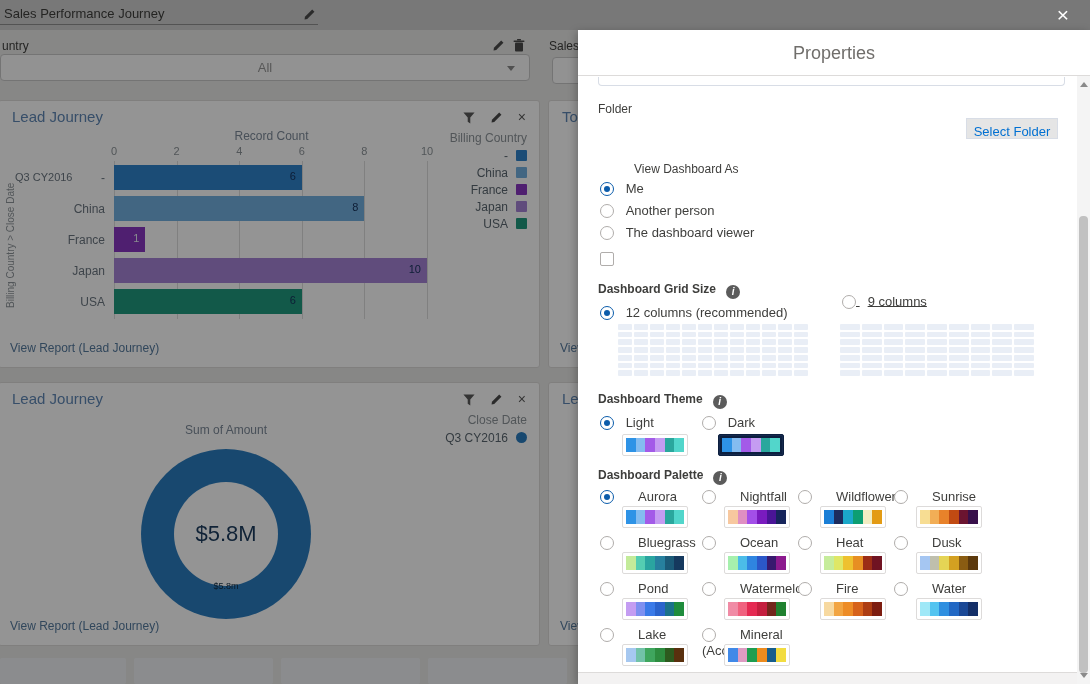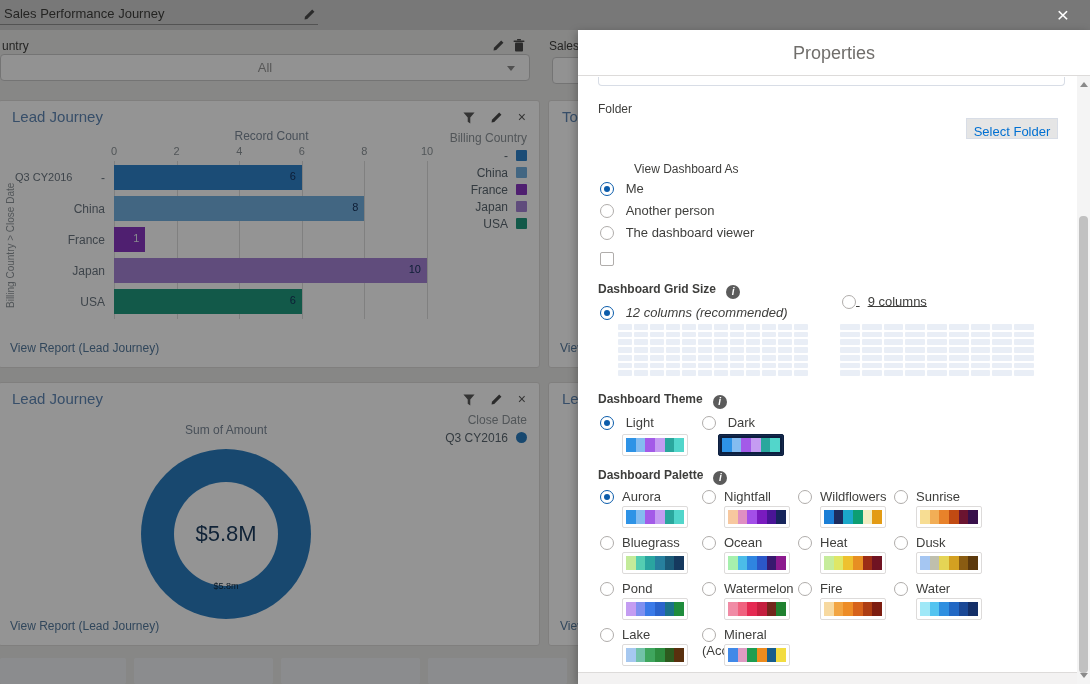--- a/index.html
+++ b/index.html
@@ -84,21 +84,21 @@
        box-sizing:border-box;vertical-align:middle;}
   .info{display:inline-block;width:14px;height:14px;border-radius:50%;background:#5b5b5b;color:#fff;font-size:10px;
        font-weight:bold;text-align:center;line-height:14px;margin-left:10px;vertical-align:-2px;font-style:italic;}
   .gridprev{position:absolute;display:grid;gap:2px;width:190px;height:52px;}
   .gcell{background:#e9eef6;border-radius:1px;}
   .swatch{position:absolute;display:flex;width:58px;height:14px;padding:3px;background:#fff;
        border:1px solid #dddbda;border-radius:2px;}
   .swatch.dark{background:#0c1f3f;border-color:#0c1f3f;box-shadow:0 0 0 1px #16294d inset;}
   .seg{flex:1;height:100%;}
   .pal-opt{position:absolute;font-size:13px;color:#3e3e3c;width:110px;}
-  .pal-opt .opt-label{margin-left:8px;vertical-align:middle;}
+  .pal-opt .opt-label{margin-left:24px;vertical-align:middle;}
   .pal-opt .swatch{left:22px;top:18px;}
   .m-footer{position:absolute;left:0;top:642px;width:499px;height:12px;background:#f3f2f2;border-top:1px solid #dddbda;}
   .scrollbar{position:absolute;right:0;top:46px;width:13px;height:608px;background:#f4f4f4;}
   .sb-arrow{position:absolute;left:3px;width:0;height:0;border-left:4px solid transparent;border-right:4px solid transparent;}
   .sb-up{top:6px;border-bottom:5px solid #8a8a8a;}
   .sb-down{bottom:6px;border-top:5px solid #8a8a8a;}
   .sb-thumb{position:absolute;left:2px;top:140px;width:9px;height:457px;background:#c1c1c1;border-radius:4px;}
 
   svg{display:block;}
 </style>
@@ -272,21 +272,21 @@
     <span class="radio"></span>
     <span class="txt">The dashboard viewer</span>
   </div>
   <div class="opt-row" style="left:22px;top:220px;">
     <span class="checkbox"></span>
   </div>
 
   <span class="m-label" style="left:20px;top:252px;">
     <span>Dashboard Grid Size</span><span class="info">i</span>
   </span>
-  <div class="opt-row" style="left:22px;top:274px;font-style:italic;">
+  <div class="opt-row" style="left:22px;top:274px;">
     <span class="radio sel"></span>
     <span class="txt">12 columns (recommended)</span>
   </div>
   <div class="opt-row" style="left:264px;top:263px;text-decoration:underline;">
     <span class="radio"></span>
     <span class="txt">9 columns</span>
   </div>
   <div class="gridprev" style="left: 40px; top: 294px; grid-template-columns: repeat(12, 1fr);">
       <span class="gcell"></span>
       <span class="gcell"></span>

